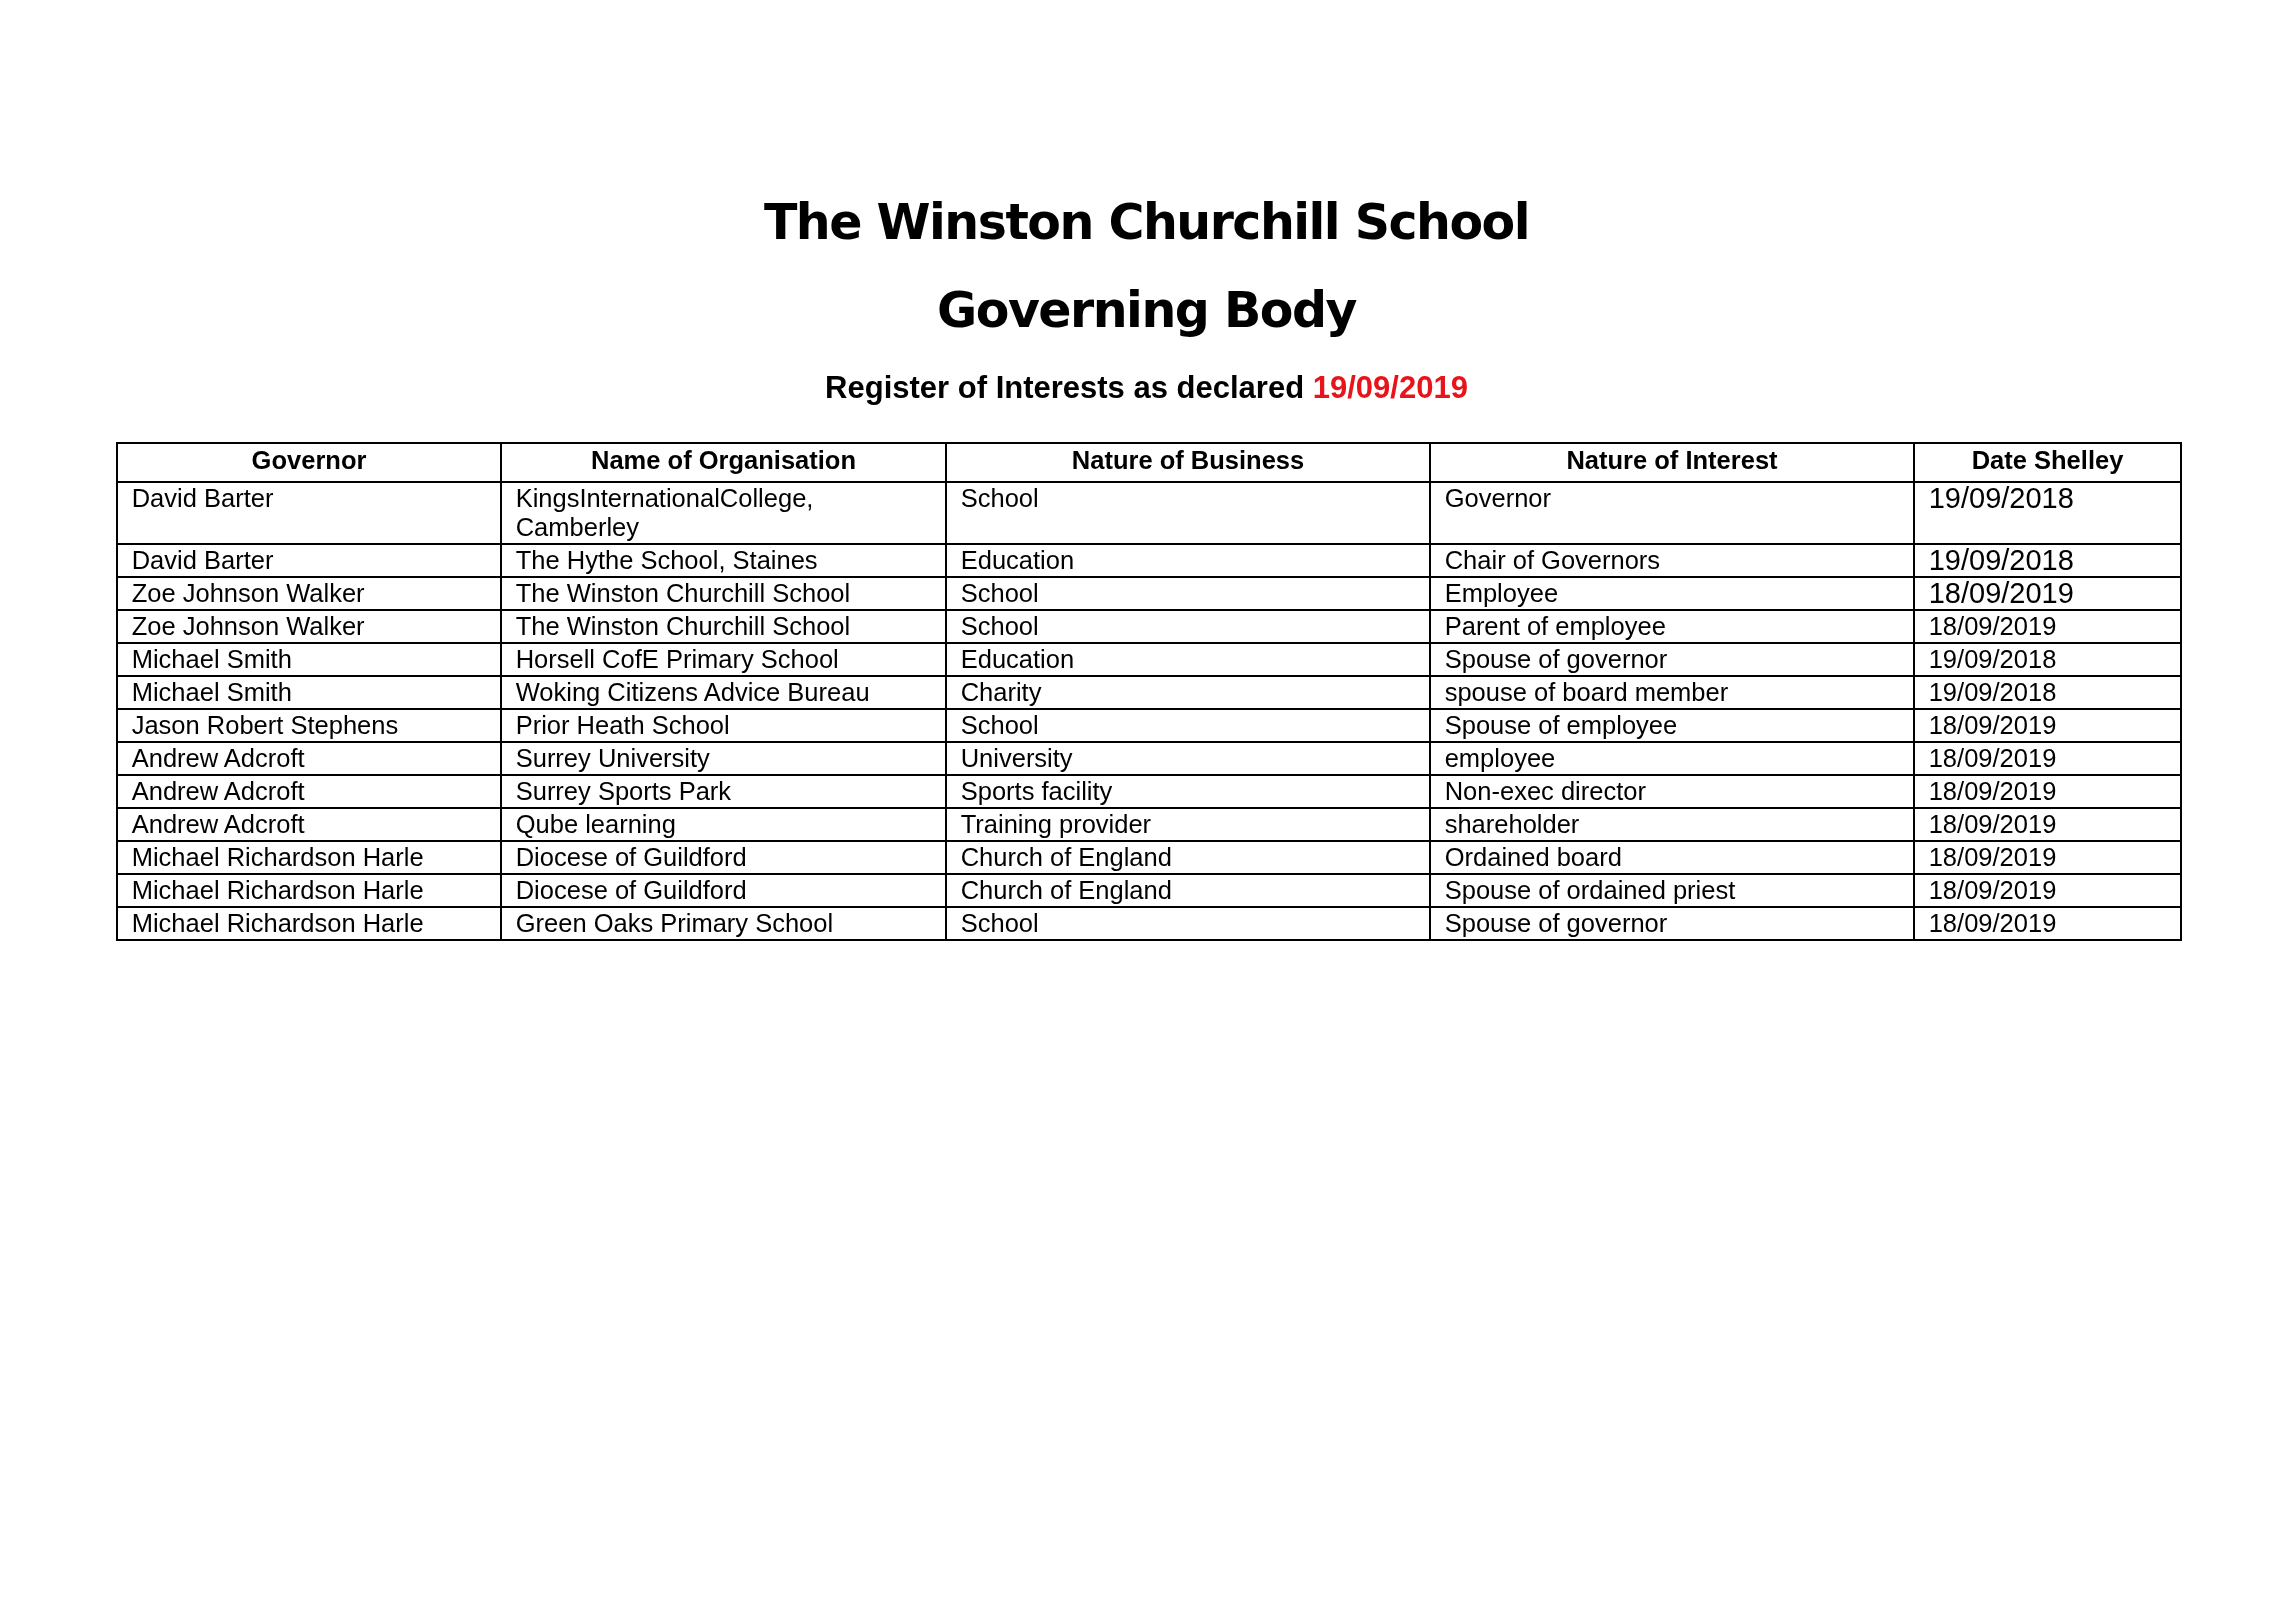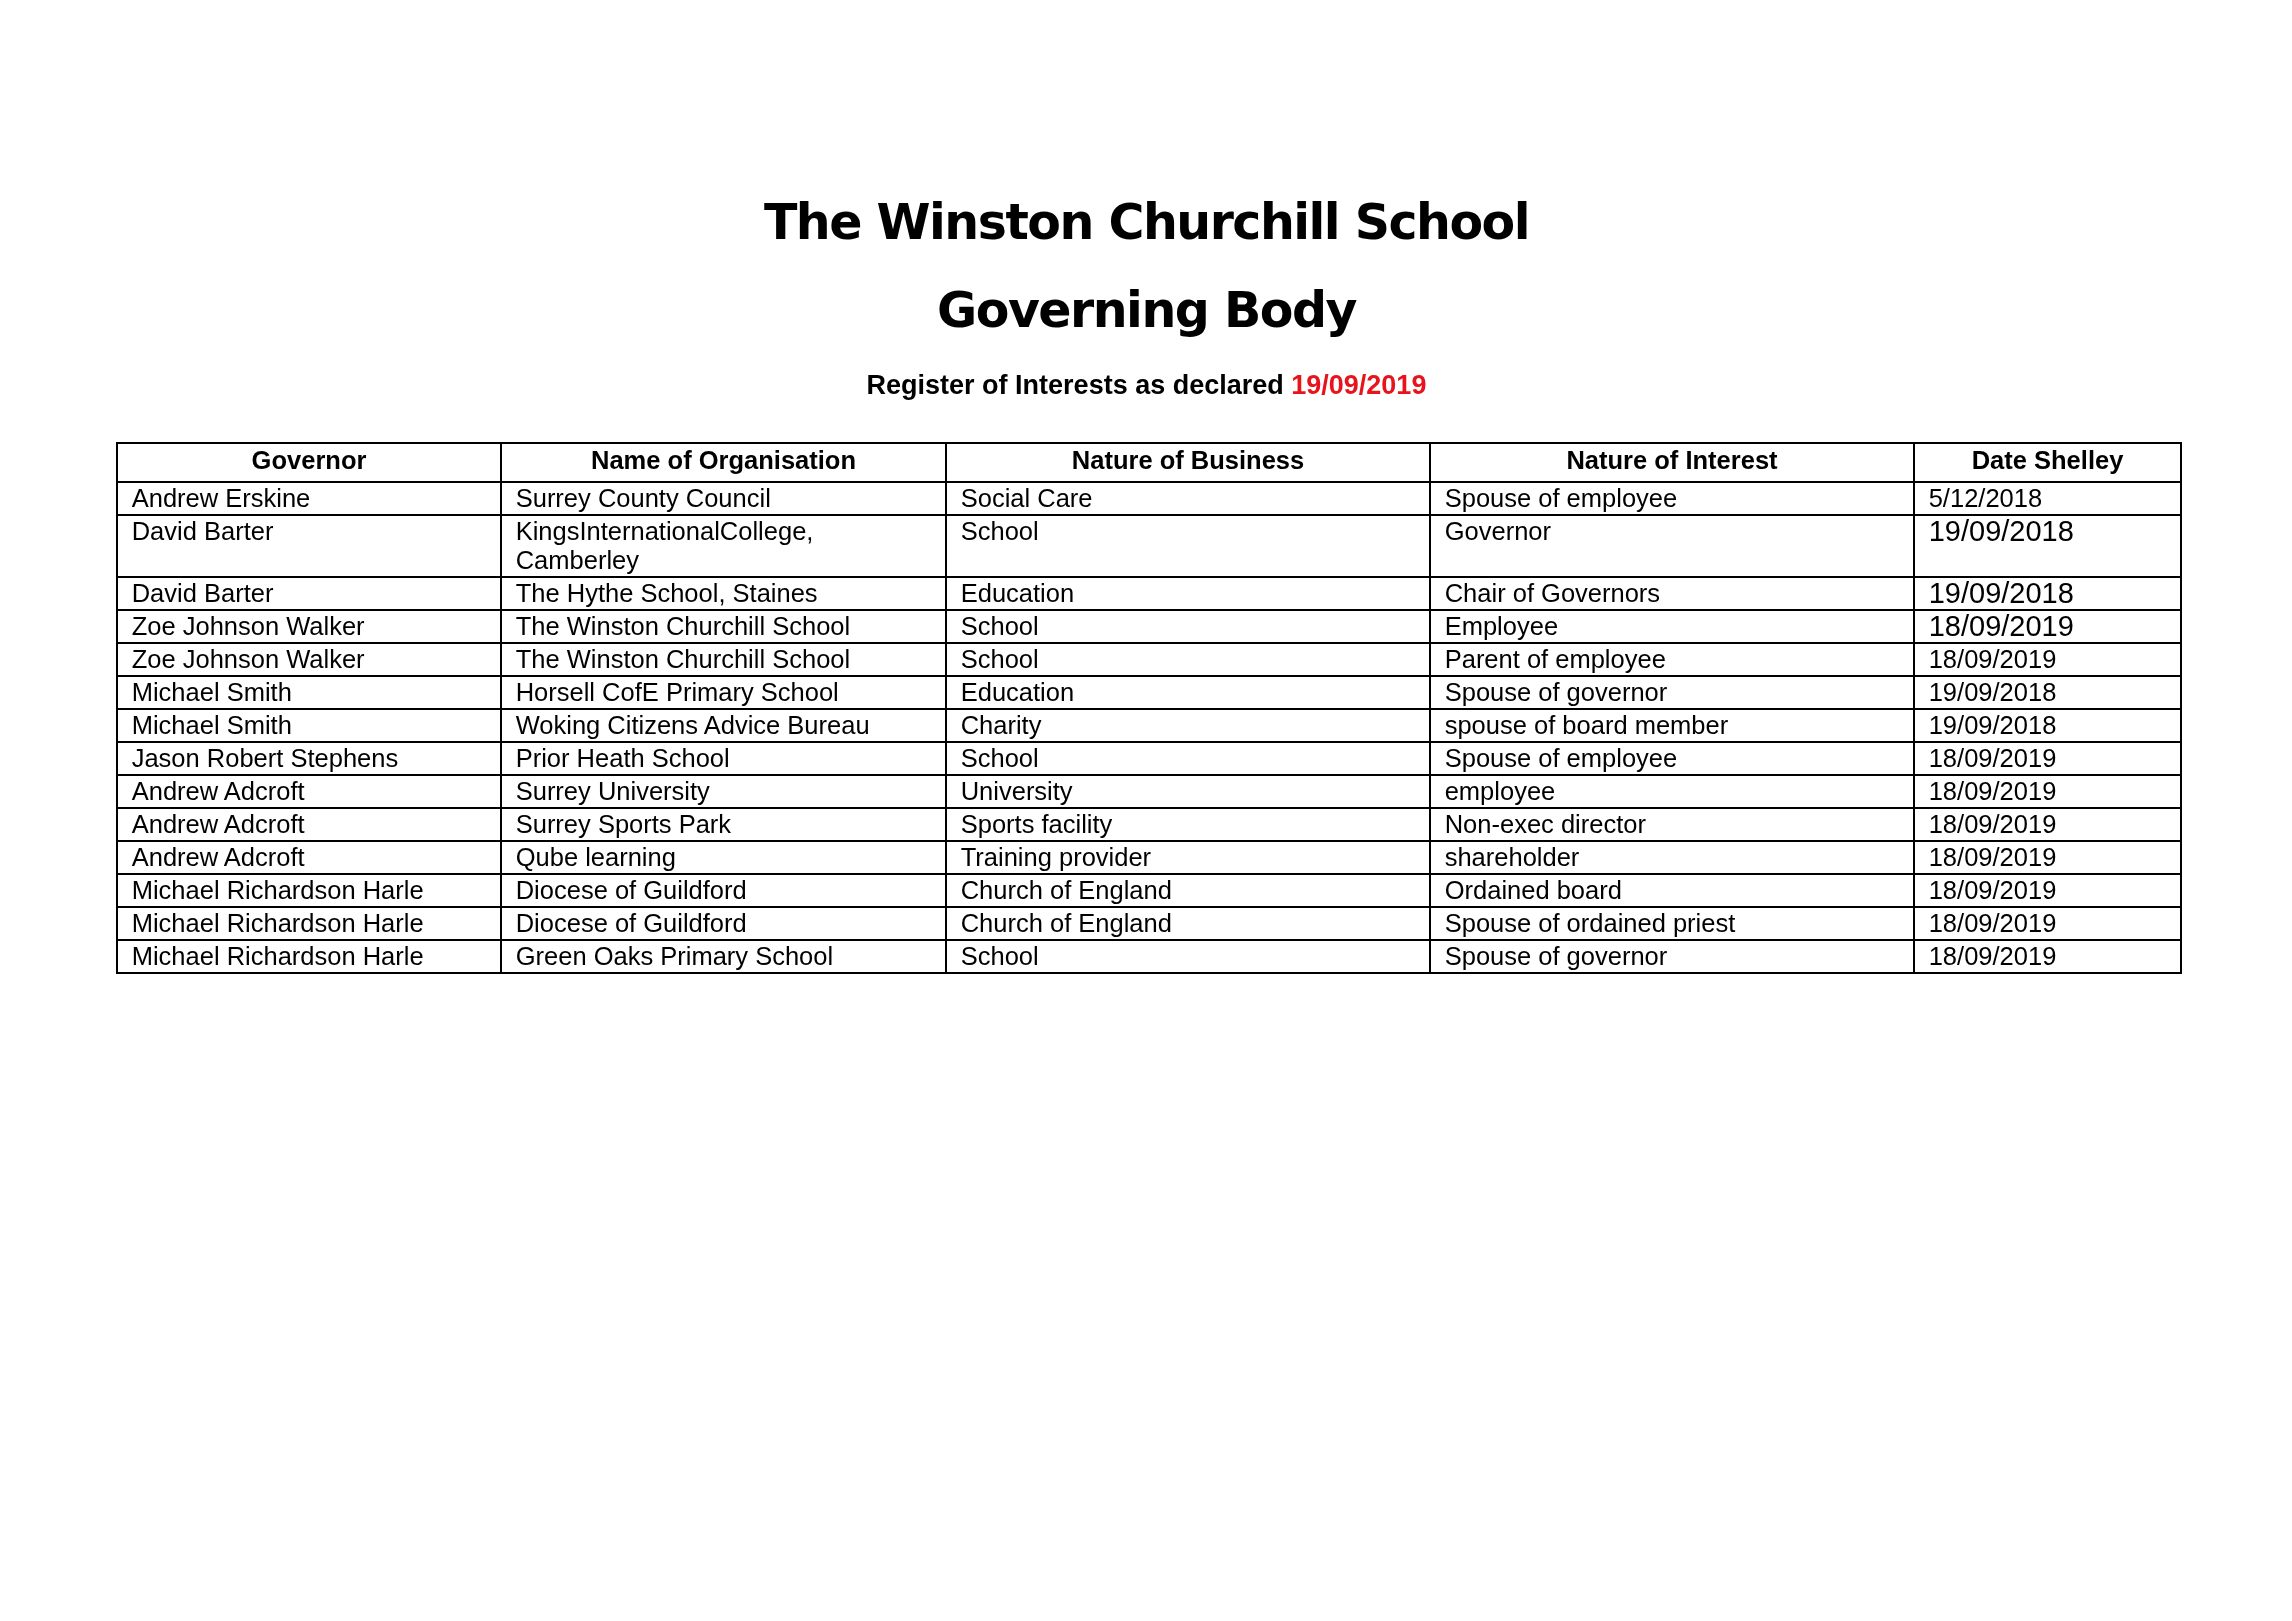--- a/index.html
+++ b/index.html
@@ -29,21 +29,21 @@
     .title-main { top: 194px; }
     .title-sub { top: 282px; }
     .subtitle {
       position: absolute;
       left: 0;
       top: 370px;
       width: 2293px;
       text-align: center;
       font-family: "Liberation Sans", sans-serif;
       font-weight: bold;
-      font-size: 27px;
+      font-size: 31px;
       margin: 0;
     }
     .subtitle .date { color: #e8141b; }
 
     table.register {
       position: absolute;
       left: 116px;
       top: 442px;
       width: 2064px;
       border-collapse: collapse;
@@ -108,27 +108,20 @@
   <thead>
     <tr>
       <th>Governor</th>
       <th>Name of Organisation</th>
       <th>Nature of Business</th>
       <th>Nature of Interest</th>
       <th>Date Shelley</th>
     </tr>
   </thead>
   <tbody>
-    <tr>
-      <td>Andrew Erskine</td>
-      <td>Surrey County Council</td>
-      <td>Social Care</td>
-      <td>Spouse of employee</td>
-      <td>5/12/2018</td>
-    </tr>
     <tr style="height:51px;">
       <td>David Barter</td>
       <td class="wrap">
         <div class="line1">
           <span>Kings</span>
           <span>International</span>
           <span>College,</span>
         </div>
         <div>Camberley</div>
       </td>

